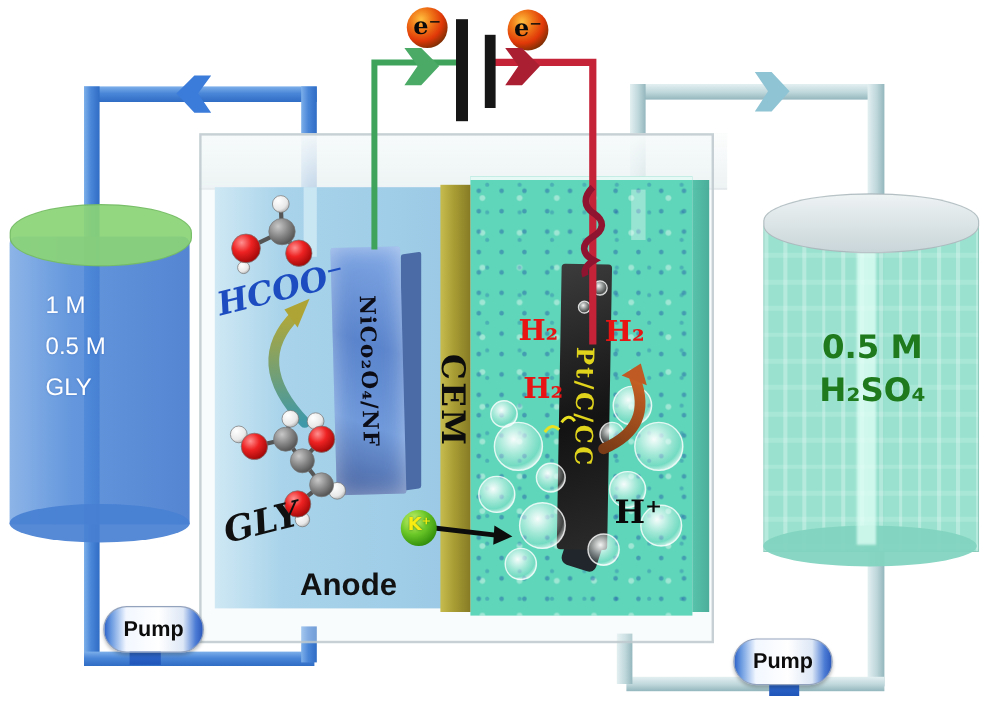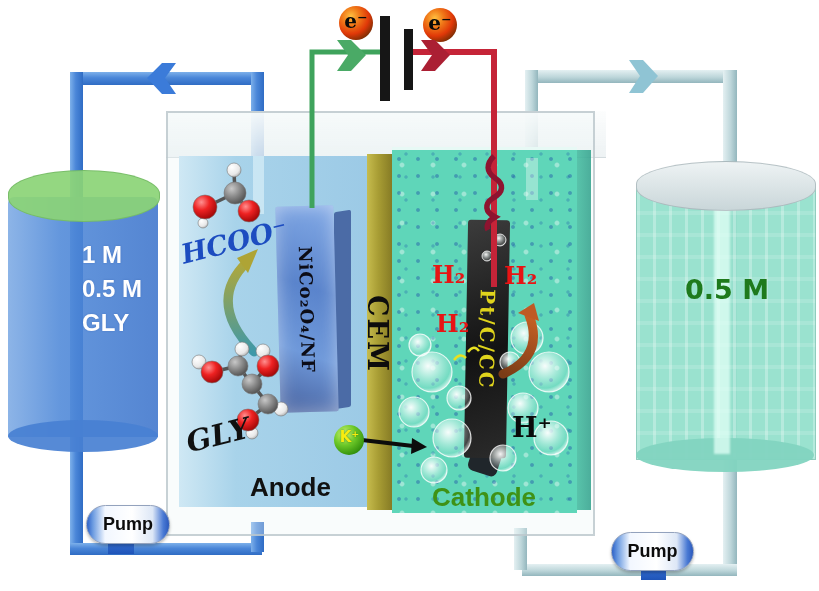--- a/index.html
+++ b/index.html
@@ -15,22 +15,22 @@
 
   
   .res{z-index:2;}
   .res-left-cap{left:8px;top:170px;width:150px;height:50px;border-radius:50%/46%;
       background:rgba(139,212,118,.92);border:1px solid rgba(110,180,95,.7);}
   .res-left-body{left:8px;top:197px;width:150px;height:240px;
       background:linear-gradient(90deg,rgba(125,170,228,.88),rgba(78,136,216,.88) 35%,rgba(66,120,205,.9));
       border-radius:6px 6px 0 0;}
   .res-left-bot{left:8px;top:420px;width:150px;height:32px;border-radius:50%/50%;
       background:rgba(72,128,210,.92);}
-  .res-left-text{left:38px;top:238px;width:110px;color:#fff;font-weight:bold;font-size:24px;
-      line-height:34px;z-index:3;text-shadow:0 0 2px rgba(40,80,160,.4);margin-left:44px;}
+  .res-left-text{left:38px;top:238px;width:110px;color:#fff;font-weight:normal;font-size:20px;
+      line-height:34px;z-index:3;text-shadow:0 0 2px rgba(40,80,160,.4);}
 
   .res-right-cap{left:636px;top:161px;width:178px;height:48px;border-radius:50%/46%;
       background:linear-gradient(180deg,#eef3f4,#c9d6d9);border:1px solid rgba(150,165,170,.6);}
   .res-right-body{left:636px;top:186px;width:178px;height:270px;
       background:rgba(148,224,204,.94);
       background-image:repeating-linear-gradient(90deg,rgba(255,255,255,.28) 0 3px,rgba(0,0,0,0) 3px 16px),
         repeating-linear-gradient(180deg,rgba(255,255,255,.14) 0 4px,rgba(0,0,0,0) 4px 22px);
       border:1px solid rgba(110,180,165,.55);border-top:3px solid #56c2aa;border-radius:4px 4px 0 0;}
   .res-right-bot{left:636px;top:438px;width:178px;height:34px;border-radius:50%/50%;
       background:rgba(130,212,192,.95);}
@@ -131,20 +131,21 @@
     <div>0.5 M</div>
     <div>GLY</div>
   </div>
 
   <div class="abs res res-right-body"></div>
   <div class="abs res res-right-bot"></div>
   <div class="abs res-right-streak"></div>
   <div class="abs res res-right-cap"></div>
   <div class="abs res-right-text">
     <div>0.5 M</div>
+    <div>H₂SO₄</div>
   </div>
 
   <div class="abs cell-top"></div>
   <div class="abs cell-box"></div>
   <div class="abs anode-liquid"></div>
   <div class="abs anode-inlet"></div>
   <div class="abs cathode-liquid"></div>
   <div class="abs cathode-side"></div>
   <div class="abs cathode-tube-hint"></div>
   <div class="abs membrane"></div>
@@ -297,21 +298,20 @@
     <polygon points="412,438 427,447 411,454" fill="#0c0c0c"></polygon>
     <circle cx="349" cy="440" r="15" fill="url(#gradK)"></circle>
   </svg>
 
   <div class="abs lbl-e" style="left:342px;top:9px;">e⁻</div>
   <div class="abs lbl-e" style="left:426px;top:11px;">e⁻</div>
 
   <div class="abs lbl lbl-hcoo">HCOO⁻</div>
   <div class="abs lbl lbl-gly">GLY</div>
   <div class="abs lbl lbl-anode">Anode</div>
-  <div class="abs lbl lbl-cathode">Cathode</div>
 
   <div class="abs lbl lbl-h2" style="left:432px;top:260px;">H₂</div>
   <div class="abs lbl lbl-h2" style="left:436px;top:309px;">H₂</div>
   <div class="abs lbl lbl-h2" style="left:504px;top:261px;">H₂</div>
   <div class="abs lbl lbl-hplus">H⁺</div>
 
   <div class="abs lbl-k">K⁺</div>
 
 </div>
 

